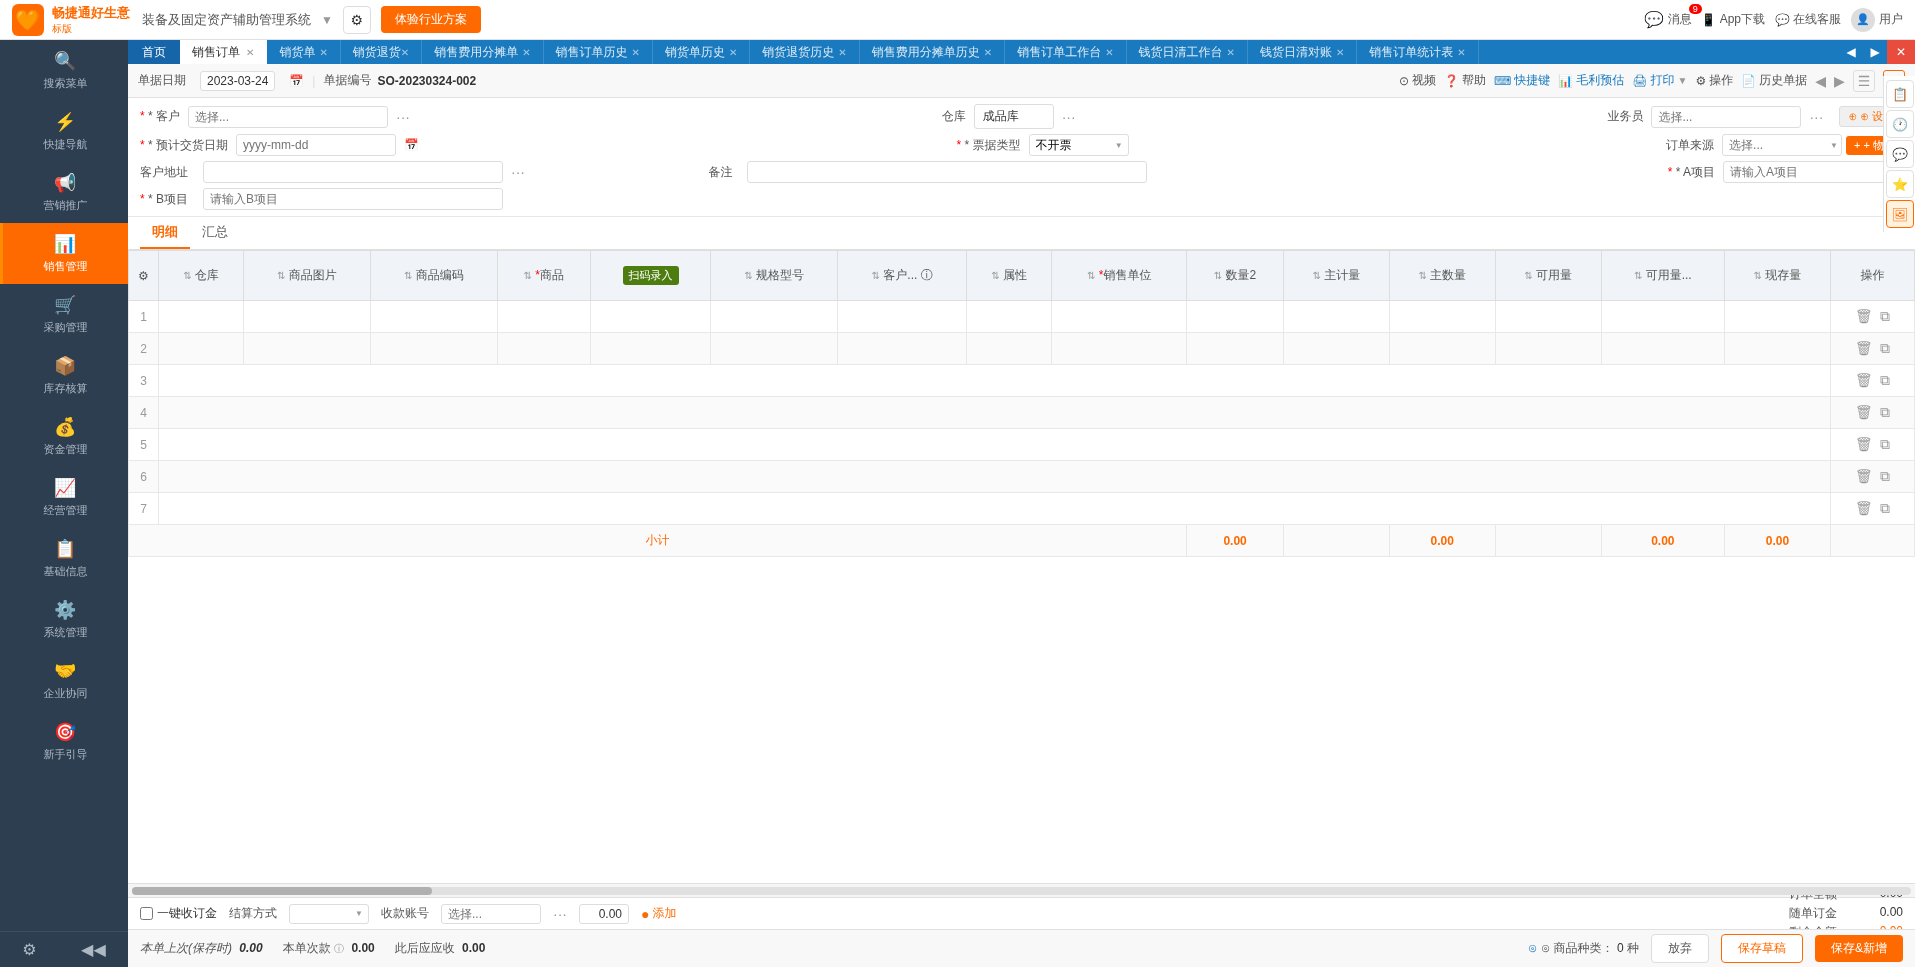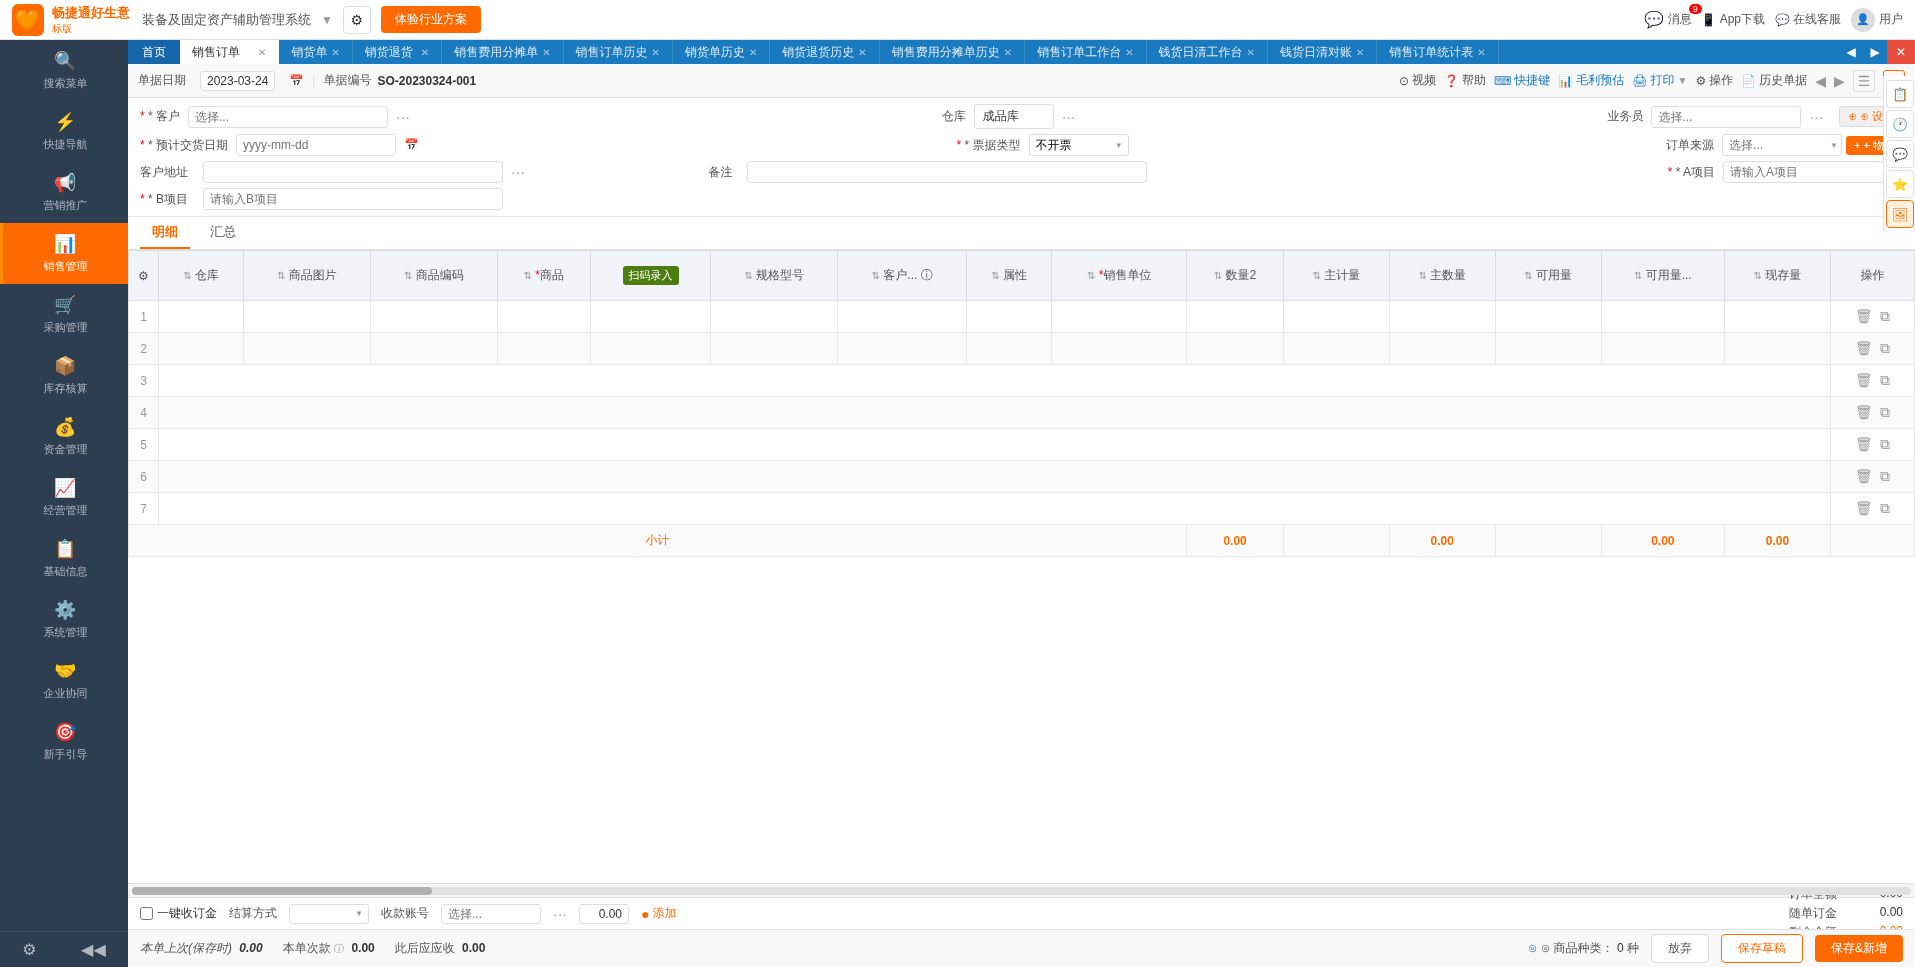--- a/index.html
+++ b/index.html
@@ -111,29 +111,29 @@
       <div style="cursor:pointer;color:#adb8c5;font-size:16px;">◀◀</div>
     </div>
   </div>
 
   <div style="flex:1;display:flex;flex-direction:column;overflow:hidden;">
 
     <div style="height:24px;background:#1a7abf;display:flex;align-items:center;overflow:hidden;flex-shrink:0;">
       <div style="height:36px;padding:0 14px;display:flex;align-items:center;cursor:pointer;color:#fff;white-space:nowrap;font-size:12px;background:#1565a8;flex-shrink:0;">
         <span>首页</span>
       </div>
-      <div style="height:36px;padding:0 12px;display:flex;align-items:center;gap:16px;cursor:pointer;background:#fff;color:#333;white-space:nowrap;font-size:12px;border-right:1px solid rgba(255,255,255,0.2);flex-shrink:0;text-align:center;">
+      <div style="height:36px;padding:0 12px;display:flex;align-items:center;gap:4px;cursor:pointer;background:#fff;color:#333;white-space:nowrap;font-size:12px;border-right:1px solid rgba(255,255,255,0.2);flex-shrink:0;text-align:center;">
         <span>销售订单</span>
         <span style="color:#999;font-size:10px;margin-left:2px;">✕</span>
       </div>
       <div style="height:36px;padding:0 12px;display:flex;align-items:center;gap:4px;cursor:pointer;color:rgba(255,255,255,0.85);white-space:nowrap;font-size:12px;border-right:1px solid rgba(255,255,255,0.15);flex-shrink:0;">
         <span>销货单</span>
         <span style="color:rgba(255,255,255,0.6);font-size:10px;">✕</span>
       </div>
-      <div style="height:36px;padding:0 12px;display:flex;align-items:center;gap:8px;cursor:pointer;color:rgba(255,255,255,0.85);white-space:nowrap;font-size:12px;border-right:1px solid rgba(255,255,255,0.15);flex-shrink:0;">
+      <div style="height:36px;padding:0 12px;display:flex;align-items:center;gap:0;cursor:pointer;color:rgba(255,255,255,0.85);white-space:nowrap;font-size:12px;border-right:1px solid rgba(255,255,255,0.15);flex-shrink:0;">
         <span>销货退货</span>
         <span style="color:rgba(255,255,255,0.6);font-size:10px;">✕</span>
       </div>
       <div style="height:36px;padding:0 12px;display:flex;align-items:center;gap:4px;cursor:pointer;color:rgba(255,255,255,0.85);white-space:nowrap;font-size:12px;border-right:1px solid rgba(255,255,255,0.15);flex-shrink:0;">
         <span>销售费用分摊单</span>
         <span style="color:rgba(255,255,255,0.6);font-size:10px;">✕</span>
       </div>
       <div style="height:36px;padding:0 12px;display:flex;align-items:center;gap:4px;cursor:pointer;color:rgba(255,255,255,0.85);white-space:nowrap;font-size:12px;border-right:1px solid rgba(255,255,255,0.15);flex-shrink:0;">
         <span>销售订单历史</span>
         <span style="color:rgba(255,255,255,0.6);font-size:10px;">✕</span>
@@ -176,21 +176,21 @@
 
       <div style="height:34px;background:#f8f8f8;border-bottom:1px solid #e0e0e0;display:flex;align-items:center;padding:0 10px;gap:8px;font-size:12px;flex-shrink:0;">
         <div style="display:flex;align-items:center;gap:14px;">
           <span style="color:#555;">单据日期</span>
           <span style="color:#333;border:1px solid #ddd;padding:2px 6px;border-radius:3px;background:#fff;">2023-03-24</span>
           <span style="color:#999;cursor:pointer;">📅</span>
         </div>
         <span style="color:#ddd;">|</span>
         <div style="display:flex;align-items:center;gap:6px;">
           <span style="color:#555;">单据编号</span>
-          <span style="color:#333;font-weight:bold;">SO-20230324-001</span>
+          <span style="color:#333;font-weight:bold;">SO-20230324-002</span>
         </div>
         <div style="flex:1;"></div>
         <div style="display:flex;align-items:center;gap:3px;cursor:pointer;color:#555;">
           <span>⊙</span>
             <span>视频</span>
         </div>
         <div style="display:flex;align-items:center;gap:3px;cursor:pointer;color:#555;">
           <span>❓</span>
             <span>帮助</span>
         </div>
@@ -269,21 +269,21 @@
           <span style="color:#555;white-space:nowrap;"><span style="color:#f00;">*</span> <span>* A项目</span></span>
           <input style="border: 1px solid rgb(221, 221, 221); padding: 3px 6px; border-radius: 3px; font-size: 12px; color: rgb(153, 153, 153); width: 180px;" placeholder="请输入A项目">
         </div>
 
         <div style="display:flex;align-items:center;gap:8px;">
           <span style="color:#555;white-space:nowrap;min-width:55px;"><span style="color:#f00;">*</span> <span>* B项目</span></span>
           <input style="border: 1px solid rgb(221, 221, 221); padding: 3px 6px; border-radius: 3px; font-size: 12px; color: rgb(153, 153, 153); width: 300px;" placeholder="请输入B项目">
         </div>
       </div>
 
-      <div style="display:flex;align-items:center;border-bottom:1px solid #e0e0e0;padding:0 12px;background:#fff;flex-shrink:0;gap:8px;">
+      <div style="display:flex;align-items:center;border-bottom:1px solid #e0e0e0;padding:0 12px;background:#fff;flex-shrink:0;">
         <div style="padding:6px 12px;cursor:pointer;font-size:13px;color:#ff6a00;border-bottom:2px solid #ff6a00;font-weight:bold;">
           <span>明细</span>
         </div>
         <div style="padding:6px 12px;cursor:pointer;font-size:13px;color:#555;border-bottom:2px solid transparent;">
           <span>汇总</span>
         </div>
       </div>
 
       <div style="flex:1;overflow:auto;position:relative;">
         <table style="width:100%;border-collapse:collapse;font-size:12px;min-width:1200px;">

